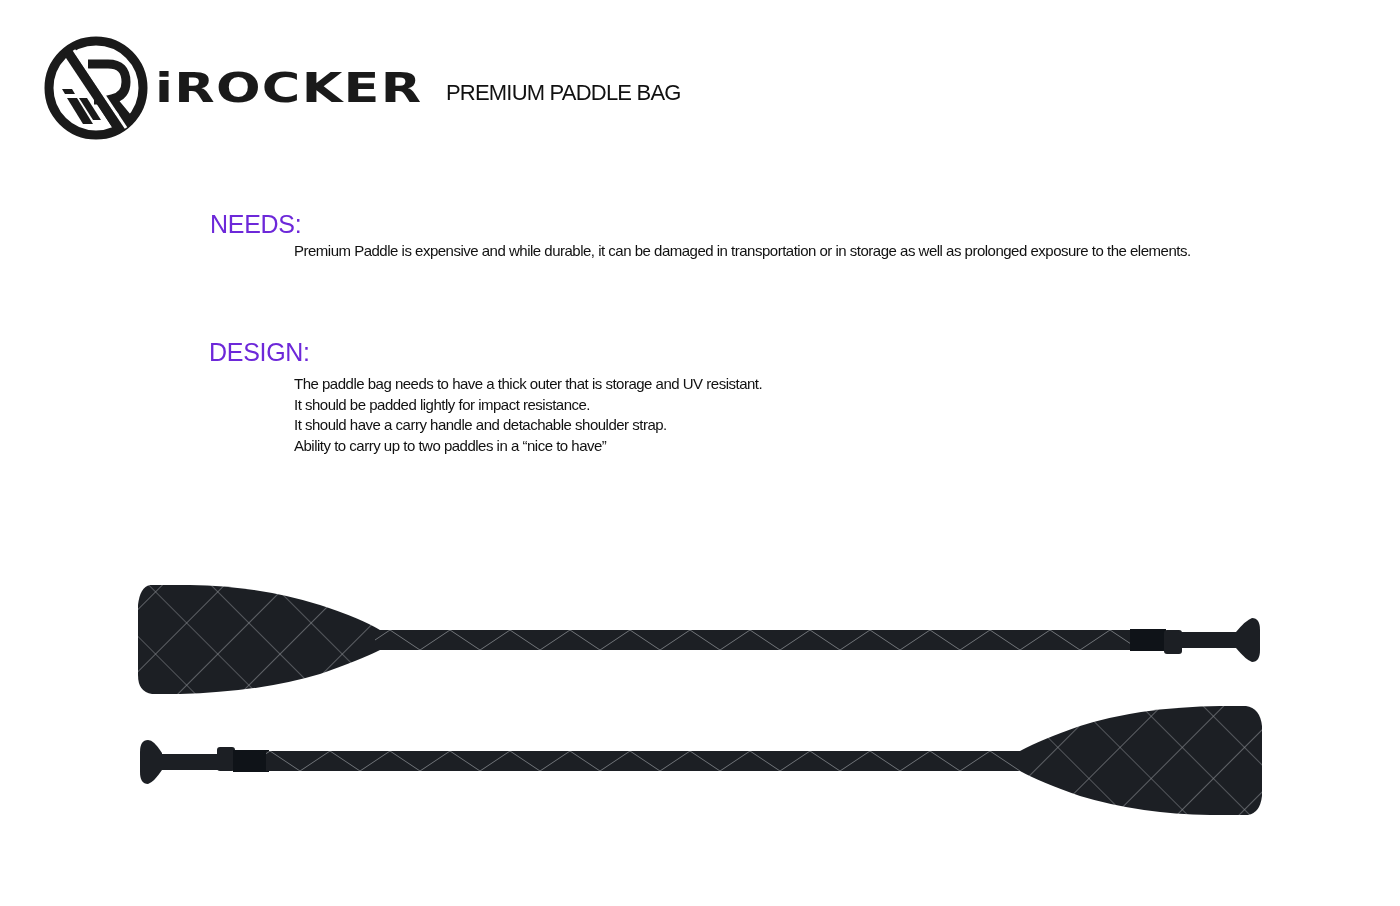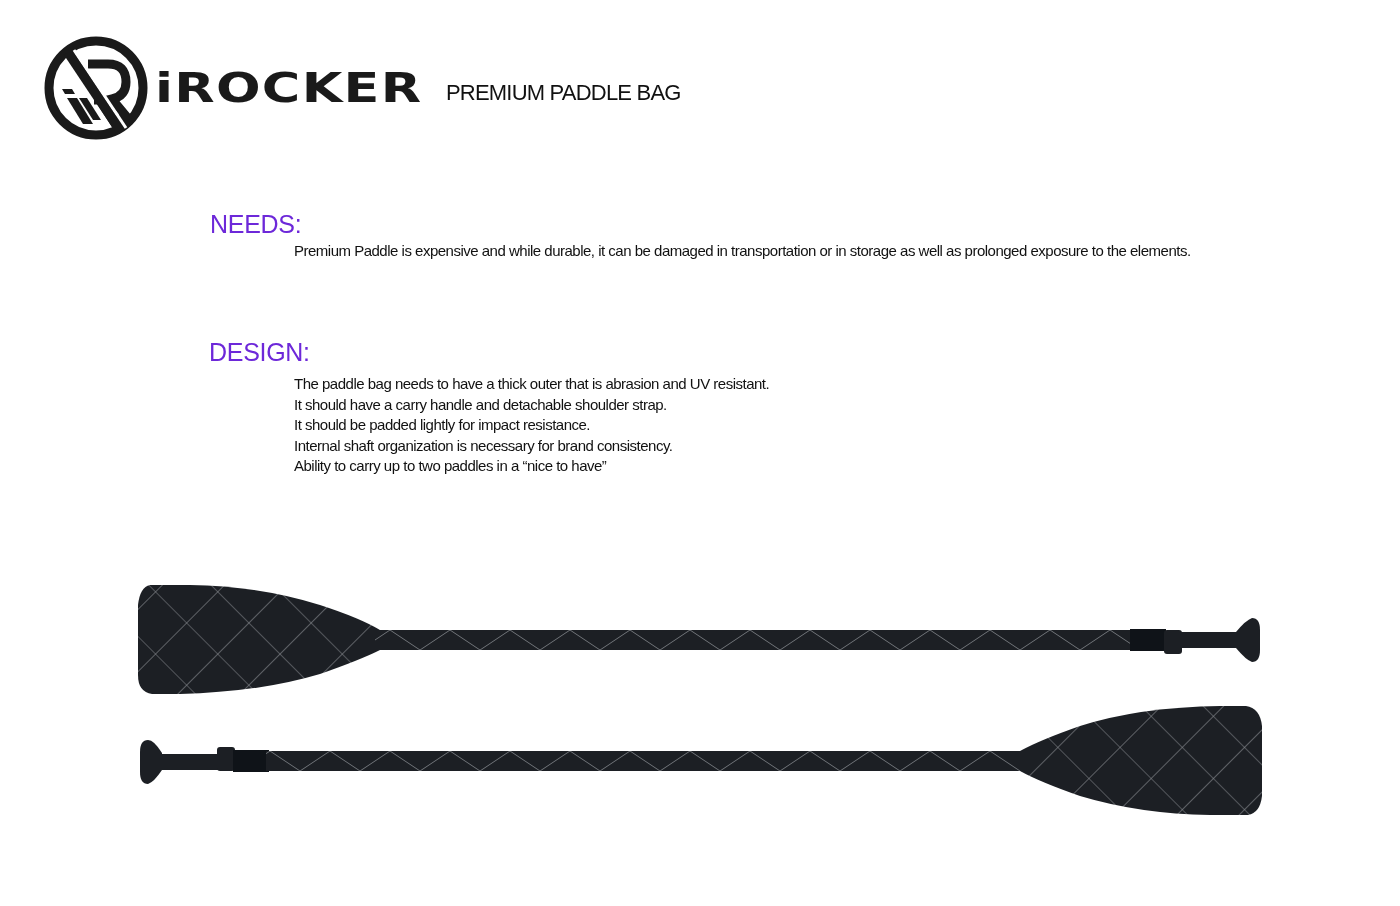--- a/index.html
+++ b/index.html
@@ -99,24 +99,23 @@
 
 <div class="doc-title">PREMIUM PADDLE BAG</div>
 
 <div class="section-heading needs-heading">NEEDS:</div>
 <div class="section-body needs-body">
   <div class="line">Premium Paddle is expensive and while durable, it can be damaged in transportation or in storage as well as prolonged exposure to the elements.</div>
 </div>
 
 <div class="section-heading design-heading">DESIGN:</div>
 <div class="section-body design-body">
-  <div class="line">The paddle bag needs to have a thick outer that is abrasion and UV resistant.</div>
+  <div class="line">The paddle bag needs to have a thick outer that is storage and UV resistant.</div>
+  <div class="line">It should be padded lightly for impact resistance.</div>
   <div class="line">It should have a carry handle and detachable shoulder strap.</div>
-  <div class="line">It should be padded lightly for impact resistance.</div>
-  <div class="line">Internal shaft organization is necessary for brand consistency.</div>
   <div class="line">Ability to carry up to two paddles in a “nice to have”</div>
 </div>
 
 <div class="paddle paddle-top">
   <svg width="1400" height="130" viewBox="0 575 1400 130">
     <defs>
       <pattern id="diamond1" patternUnits="userSpaceOnUse" width="44" height="44" patternTransform="rotate(45)">
         <rect width="44" height="44" fill="#1c1f24"></rect>
         <line x1="0" y1="0" x2="44" y2="0" stroke="#8a8d92" stroke-width="1.2"></line>
         <line x1="0" y1="0" x2="0" y2="44" stroke="#8a8d92" stroke-width="1.2"></line>

